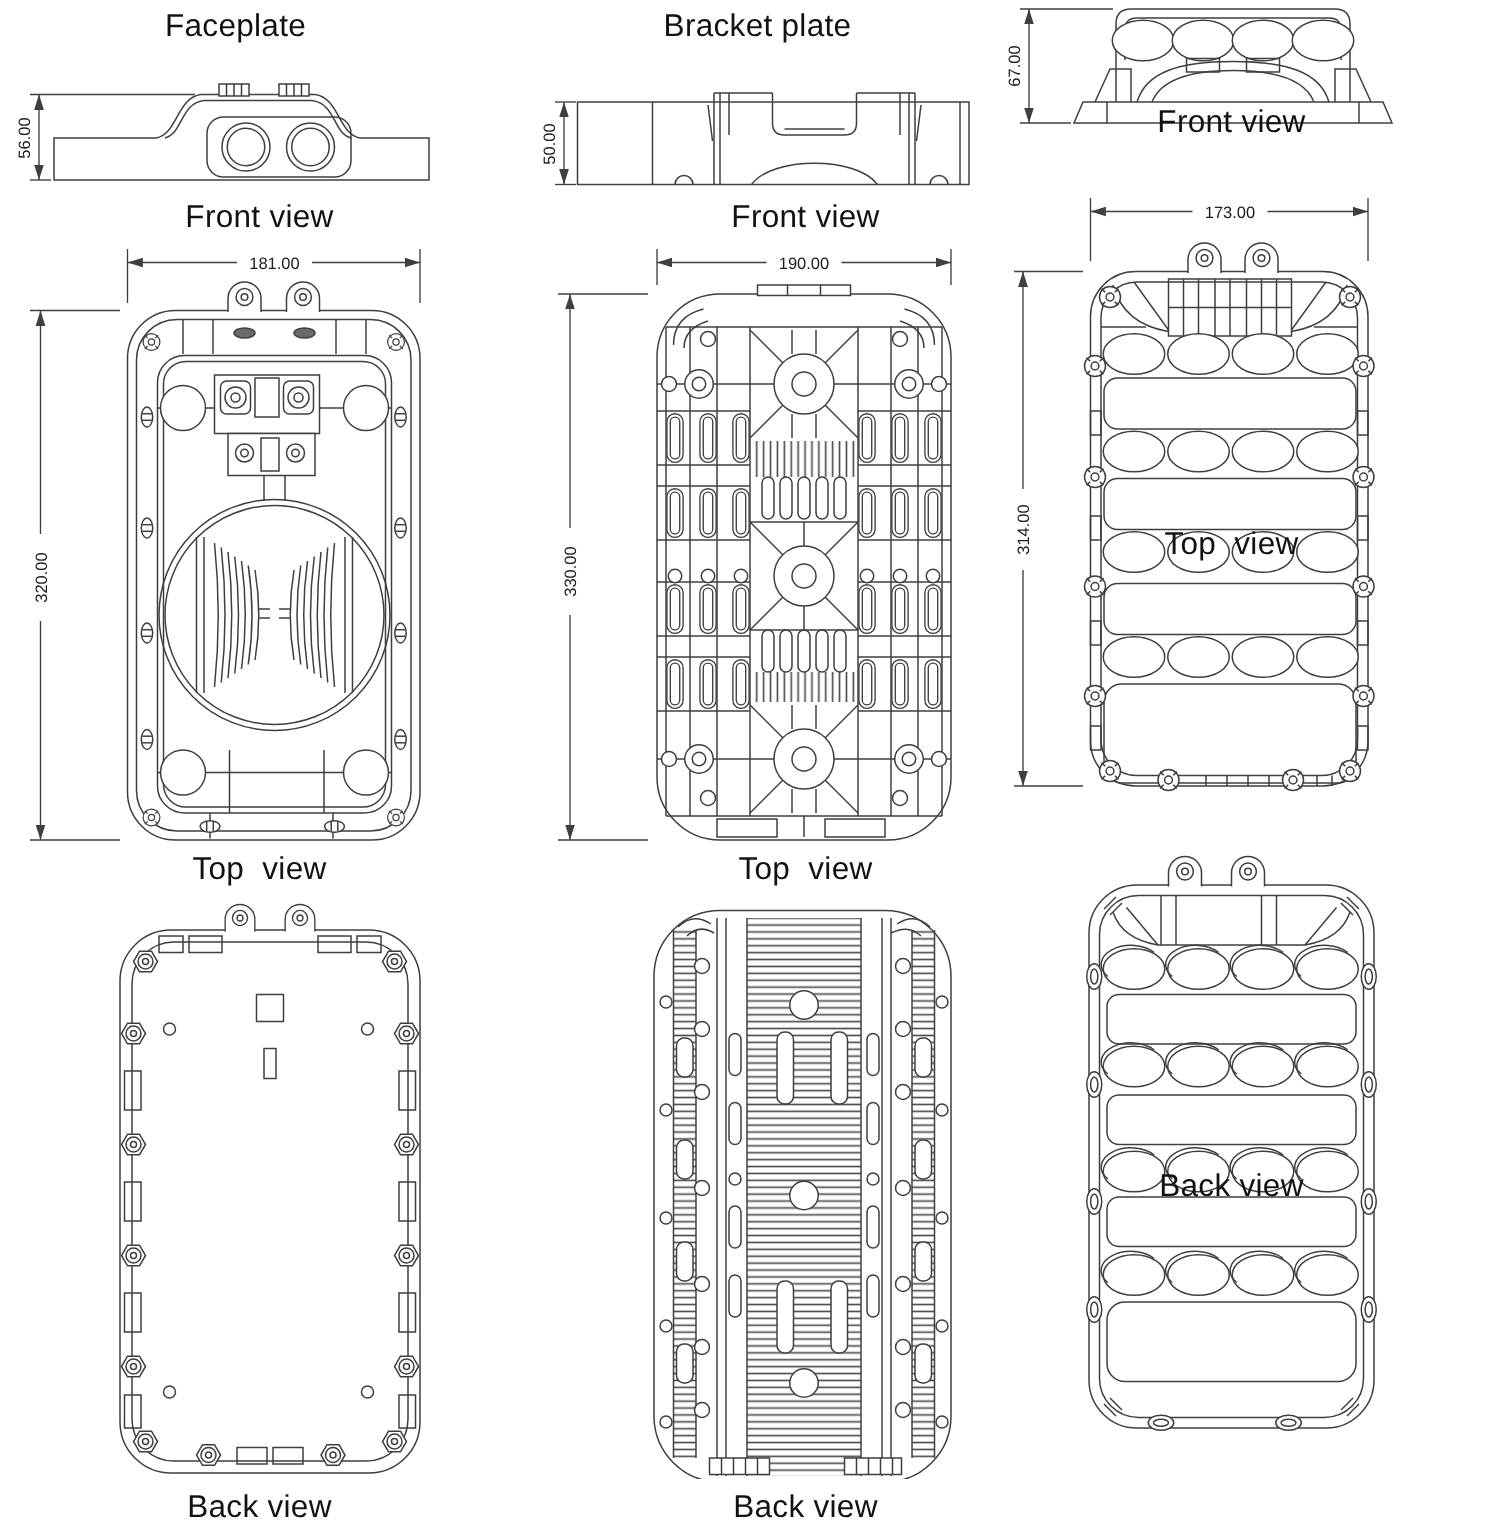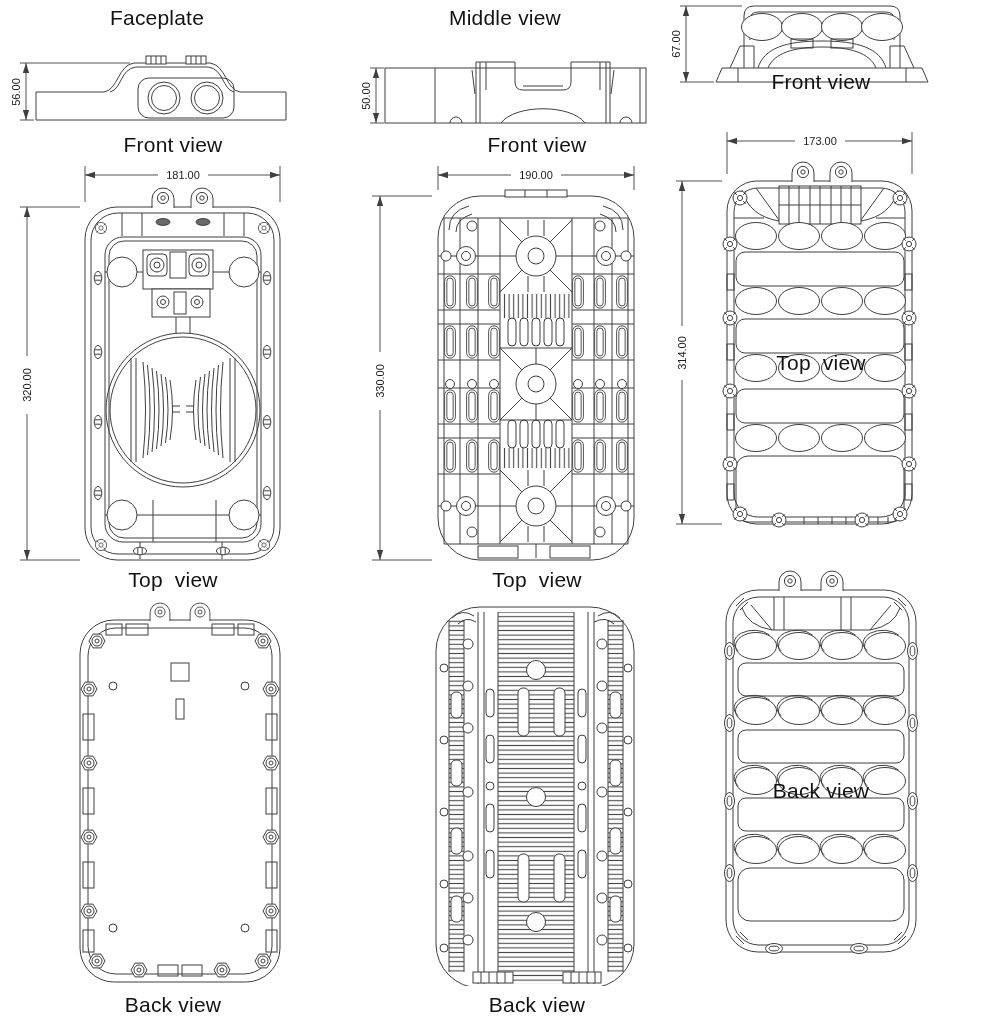--- a/index.html
+++ b/index.html
@@ -82,21 +82,21 @@
       </pattern>
 <pattern id="hatchV" width="4.6" height="6" patternUnits="userSpaceOnUse">
         <path d="M2.3,0 V6" stroke="#4a4a4a" stroke-width="1.1"></path>
       </pattern>
 </defs>
 </svg>
 
 <div class="sheet">
 
   <div class="cell title c1">Faceplate</div>
-  <div class="cell title c2">Middle view</div>
+  <div class="cell title c2">Bracket plate</div>
 
   <div class="cell">
     <svg width="332" height="92" viewBox="0 0 332 92">
       <g>
         <line class="dim" x1="16" y1="6" x2="78" y2="6"></line>
         <line class="dim" x1="16" y1="82" x2="50" y2="82"></line>
         <line class="dim" x1="22" y1="6" x2="22" y2="82" marker-start="url(#dimArr)" marker-end="url(#dimArr)"></line>
         <text class="dimtxt" transform="rotate(-90 12 44)" x="12" y="48" text-anchor="middle">67.00</text>
       </g>
       <g>

